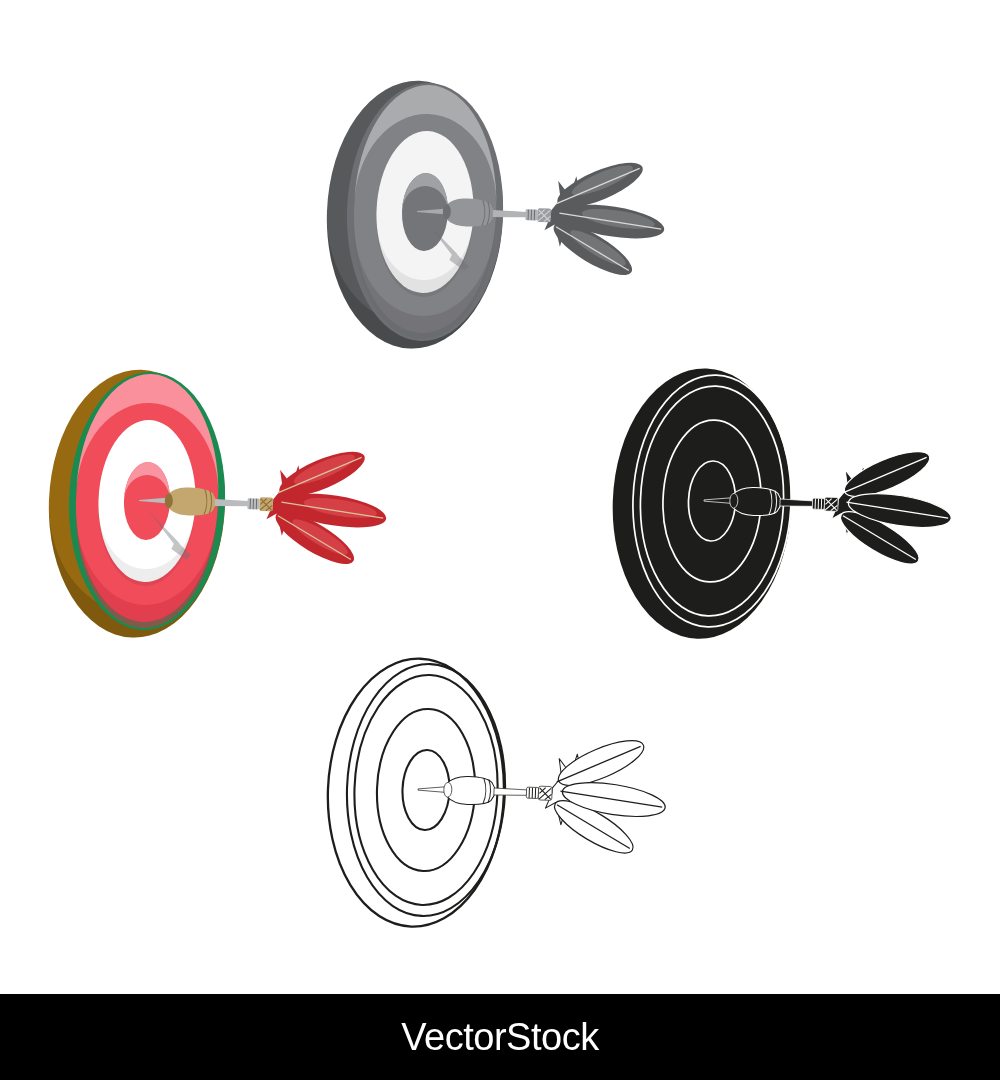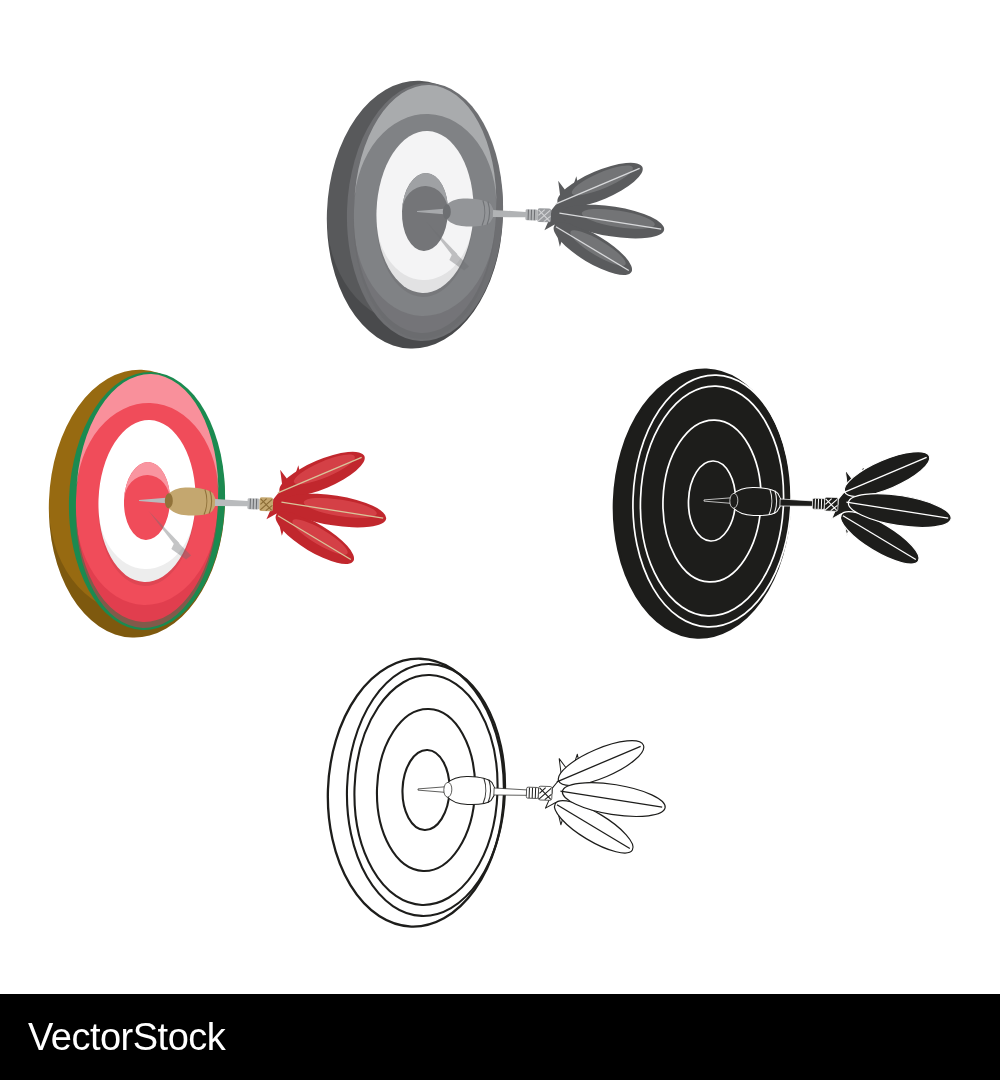--- a/index.html
+++ b/index.html
@@ -35,21 +35,21 @@
   .v-outline{
     --boardFill:#ffffff; --outerLine:#1d1d1b; --line:#1d1d1b; --lw:2.1;
     --needle:#ffffff; --body:#ffffff; --bodyDark:#ffffff; --shaft:#ffffff; --knurl:#ffffff; --wrap:#ffffff;
     --detail:#1d1d1b; --knurlLine:#1d1d1b; --lace:#1d1d1b;
     --feather:#ffffff; --featherHi:#ffffff; --sheenOp:0; --quill:#1d1d1b;
     --shadowOp:0; --dartStroke:#1d1d1b; --featherStroke:#1d1d1b;
   }
 
   
   .wm-bar{position:absolute;left:0;right:0;top:994px;height:86px;background:#000;
-          display:flex;align-items:center;justify-content:space-between;
+          display:flex;align-items:center;justify-content:center;
           padding:0 28px;box-sizing:border-box;}
   .wm-brand{color:#fff;font-size:38px;letter-spacing:-.5px;line-height:1;}
   .wm-credit{color:#fff;font-size:27px;letter-spacing:-.3px;line-height:1;}
 </style>
 </head>
 <body>
 
 <div class="page">
 
   <svg class="canvas" width="1000" height="1080" viewBox="0 0 1000 1080">

